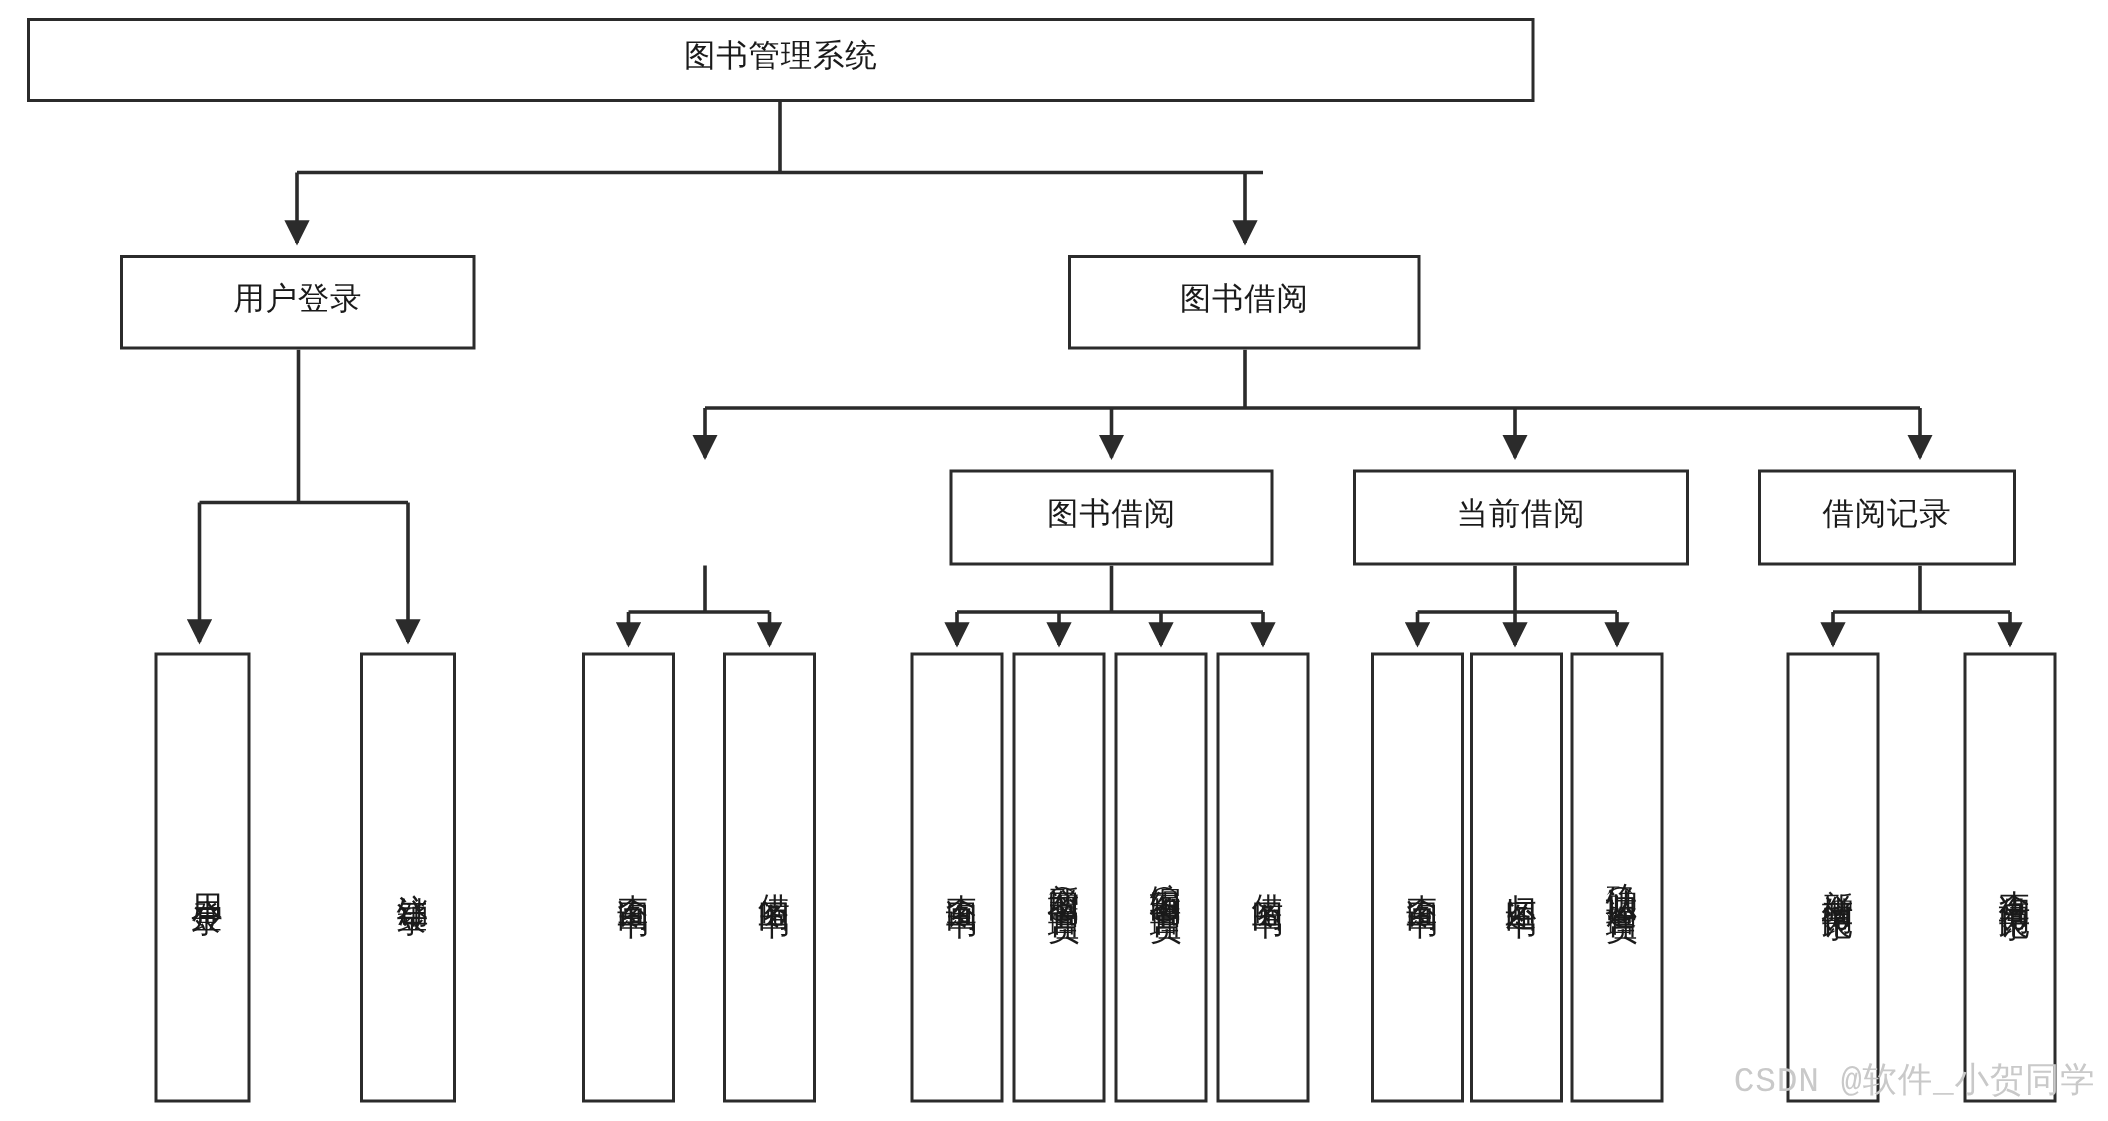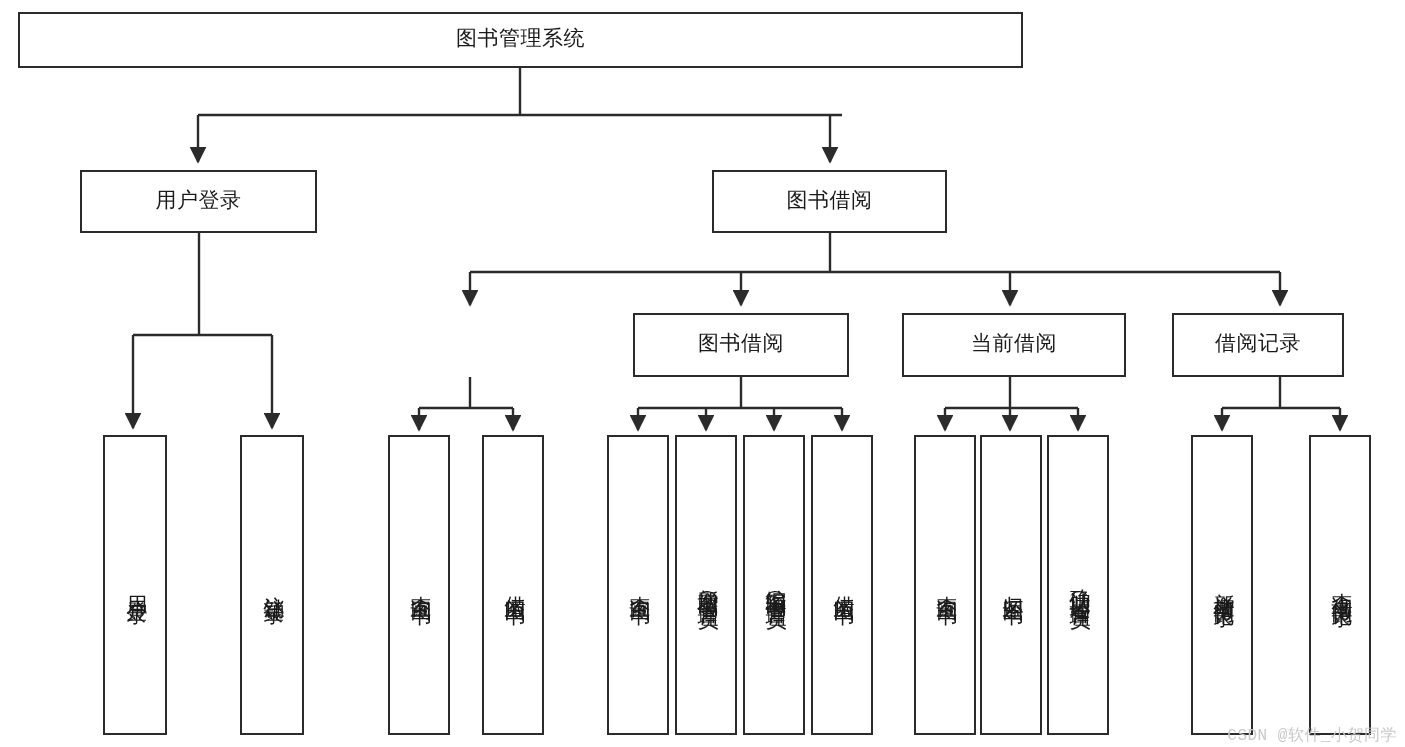--- a/index.html
+++ b/index.html
@@ -46,22 +46,22 @@
     writing-mode: vertical-rl;
     text-orientation: upright;
     letter-spacing: 3px;
     line-height: 1.05;
     white-space: nowrap;
     text-align: center;
   }
   #watermark {
     position: absolute;
     right: 8px;
-    bottom: 1px;
-    font-size: 16px;
+    bottom: 12px;
+    font-size: 23px;
     color: #c9c9c9;
     letter-spacing: 0.5px;
     z-index: 5;
     white-space: nowrap;
     text-align: center;
   }
 </style>
 </head>
 <body>
 

